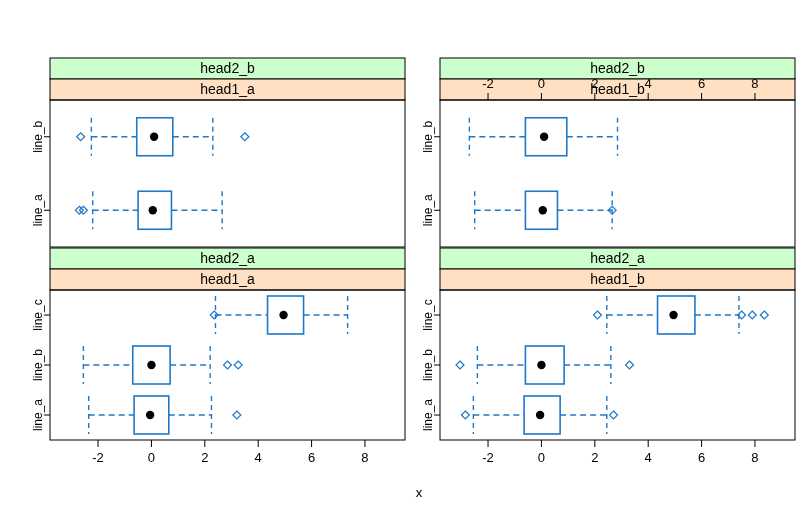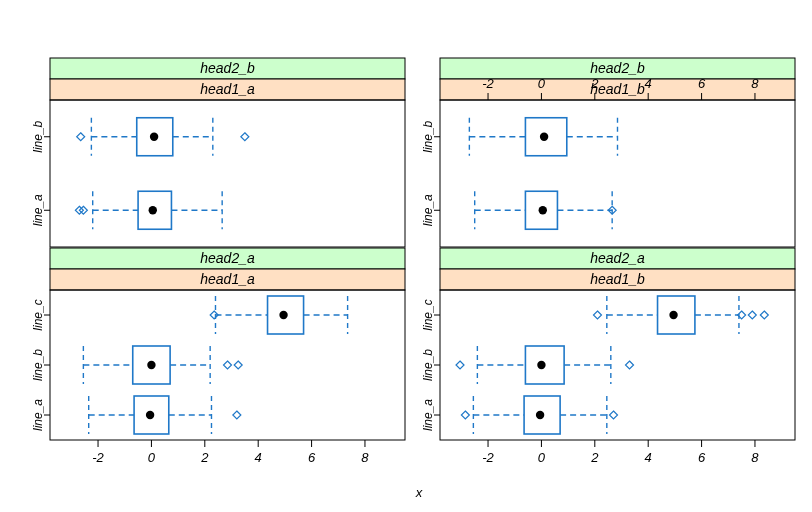--- a/index.html
+++ b/index.html
@@ -1,18 +1,18 @@
 <!DOCTYPE html>
 <html><head>
 <meta charset="utf-8">
 <style>
   html,body{margin:0;padding:0;background:#ffffff;}
   body{width:812px;height:512px;position:relative;overflow:hidden;
        font-family:"Liberation Sans","DejaVu Sans",sans-serif;color:#000;}
-  .fig{position:absolute;left:0;top:0;width:812px;height:369px;font-style:italic;}
+  .fig{position:absolute;left:0;top:0;width:812px;height:369px;}
   svg{position:absolute;left:0;top:0;}
   .tick-label{font-size:13px;fill:#000;}
   .strip-label{font-size:14px;fill:#000;}
   .xlab{font-size:13px;fill:#000;}
   .ylab-rot{font-size:12px;fill:#000;}
 </style>
 </head>
 <body>
 
 <div class="fig">

